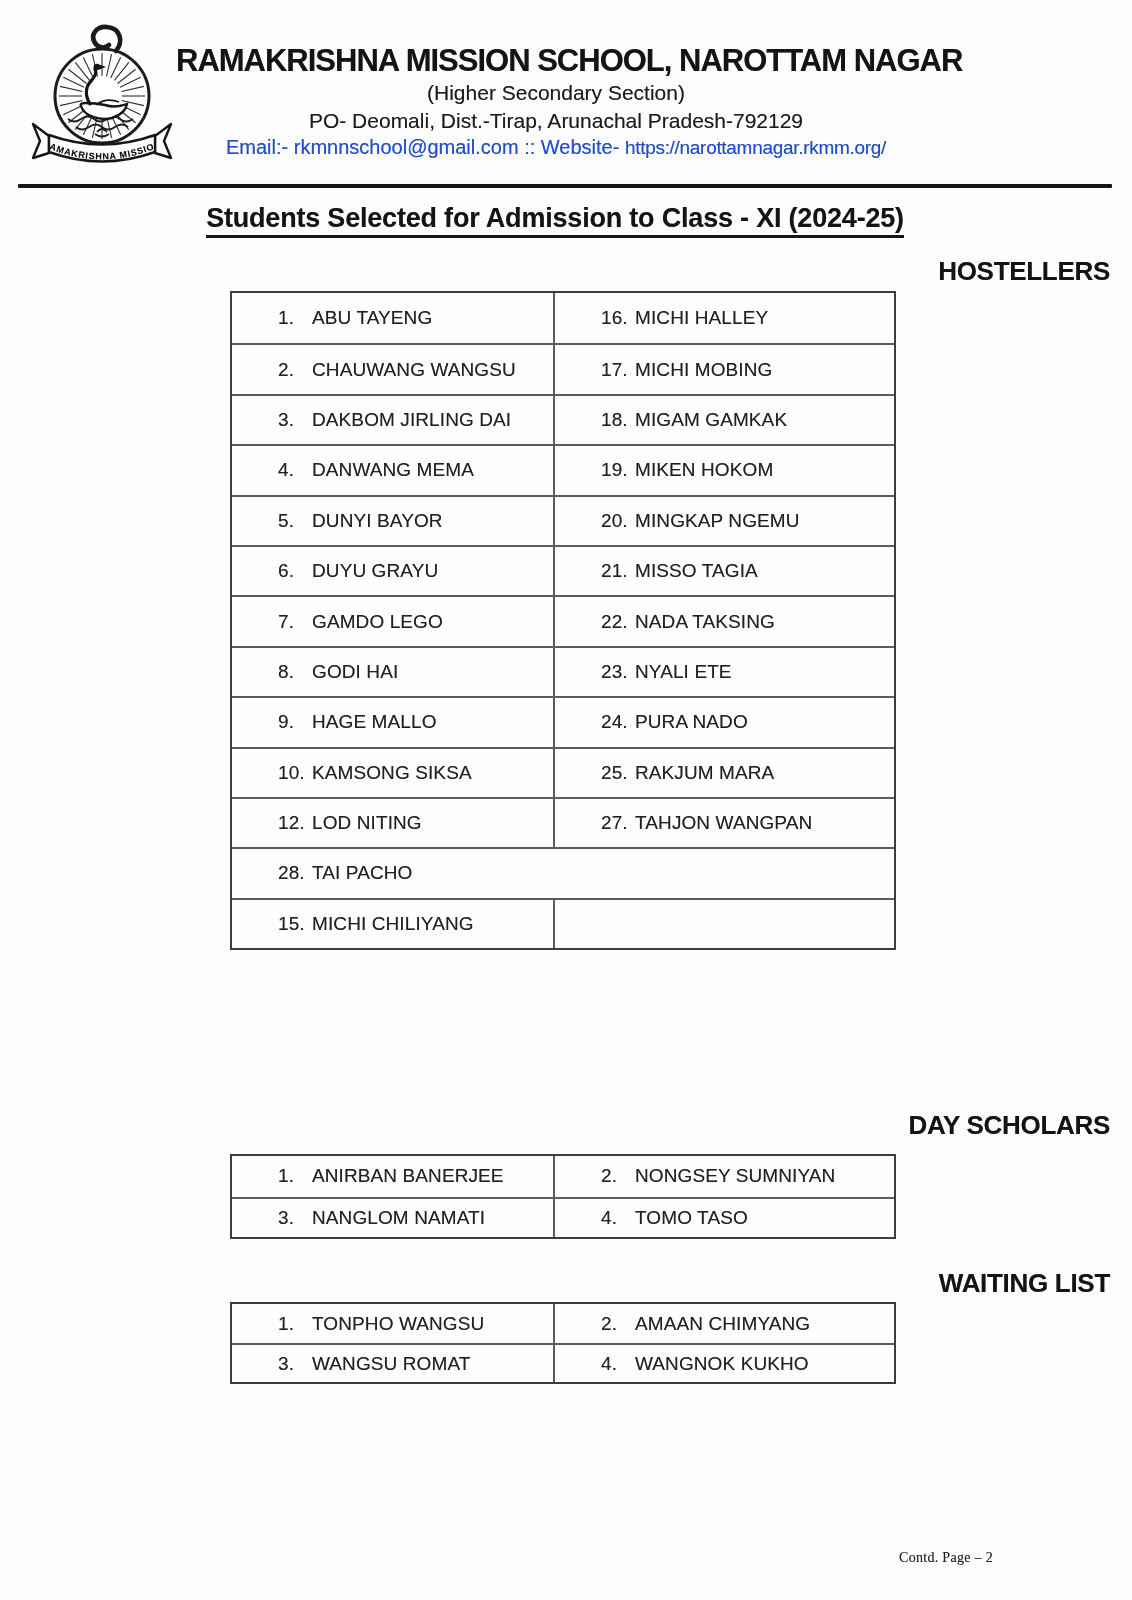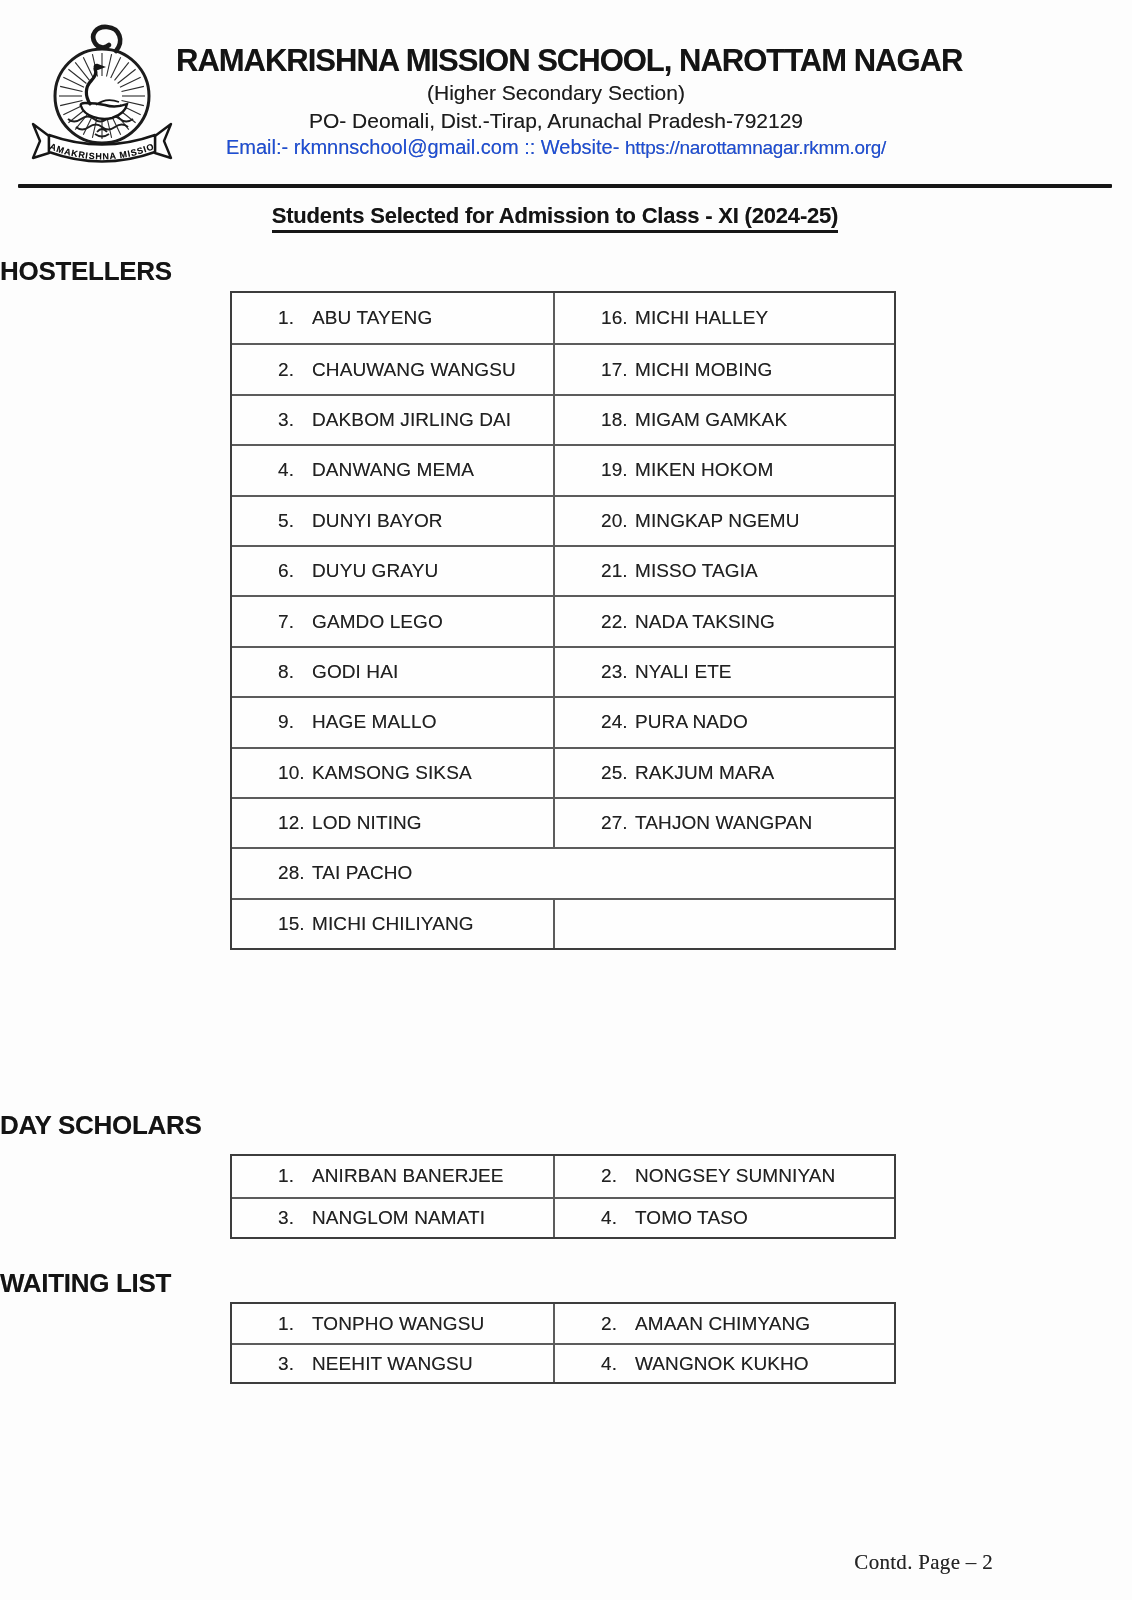--- a/index.html
+++ b/index.html
@@ -17,44 +17,44 @@
   .logo { position:absolute; left:26px; top:20px; width:152px; height:158px; }
   .head-text { position:absolute; left:176px; top:44px; width:760px; text-align:center; }
   .school-name { font-size:31px; font-weight:bold; letter-spacing:-1px; line-height:34px; color:#141414; white-space:nowrap; }
   .head-sub { font-size:21px; line-height:27px; color:#1c1c1c; margin-top:1px;text-align:center; }
   .head-contact { font-size:20px; line-height:27px; color:#1d4ed8; white-space:nowrap; }
   .head-contact .url { font-size:19px; letter-spacing:-0.3px; }
   .rule { position:absolute; left:18px; top:184px; width:1094px; height:4px; background:#161616; border-radius:1px; }
 
   
   .doc-title-wrap { position:absolute; left:0; top:203px; width:1110px; text-align:center; }
-  .doc-title { display:inline-block; font-size:22px; font-weight:bold; color:#141414; border-bottom:3px solid #161616; padding-bottom:1px; letter-spacing:-0.2px; }
-
-  
-  .sec-heading { position:absolute; left:0; width:1110px; text-align:left; font-size:26px; font-weight:bold; color:#141414; letter-spacing:-0.3px; }
+  .doc-title { display:inline-block; font-size:27px; font-weight:bold; color:#141414; border-bottom:3px solid #161616; padding-bottom:1px; letter-spacing:-0.2px; }
+
+  
+  .sec-heading { position:absolute; left:0; width:1110px; text-align:right; font-size:26px; font-weight:bold; color:#141414; letter-spacing:-0.3px; }
   #h-hostellers { top:256px; }
   #h-dayscholars { top:1110px; }
   #h-waiting { top:1268px; }
 
   
   .list-table { position:absolute; left:230px; width:666px; border:2px solid #3d3d3d; background:#fefefe; }
   #t-hostellers { top:291px; }
   #t-dayscholars { top:1154px; }
   #t-waiting { top:1302px; }
   .row { display:grid; grid-template-columns:323px 1fr; }
   .row + .row { border-top:2px solid #5c5c5c; }
   #t-hostellers .row { height:50.4px; }
   #t-dayscholars .row { height:40.5px; }
   #t-waiting .row { height:39px; }
   .cell { display:flex; align-items:center; padding-left:46px; font-size:19px; color:#212121; letter-spacing:0.1px; overflow:hidden; white-space:nowrap; }
   .cell.first { border-right:2px solid #5c5c5c; }
   .num { width:34px; flex:none; }
 
   
-  .footer-note { position:absolute; top:1550px; right:139px; font-family:"Liberation Serif", serif; font-size:21px; color:#242424; letter-spacing:0.3px; }
+  .footer-note { position:absolute; top:1550px; right:139px; font-family:"Liberation Serif", serif; font-size:14px; color:#242424; letter-spacing:0.3px; }
 </style>
 </head>
 <body>
 
 <div class="page">
 
   <svg class="logo" viewBox="0 0 152 158" aria-hidden="true">
     <circle cx="76" cy="76" r="47" fill="#ffffff" stroke="#1c1c1c" stroke-width="3"></circle>
     <g id="logo-rays" stroke="#2c2c2c" stroke-width="1.1">
         <line x1="96.0" y1="76.0" x2="119.0" y2="76.0"></line>
@@ -280,21 +280,21 @@
           <span class="nm">TONPHO WANGSU</span>
         </div>
         <div class="cell">
           <span class="num">2.</span>
           <span class="nm">AMAAN CHIMYANG</span>
         </div>
       </div>
       <div class="row">
         <div class="cell first">
           <span class="num">3.</span>
-          <span class="nm">NEEHIT WANGSU</span>
+          <span class="nm">WANGSU ROMAT</span>
         </div>
         <div class="cell">
           <span class="num">4.</span>
           <span class="nm">WANGNOK KUKHO</span>
         </div>
       </div>
     </div>
 
   <div class="footer-note">Contd. Page – 2</div>
 

